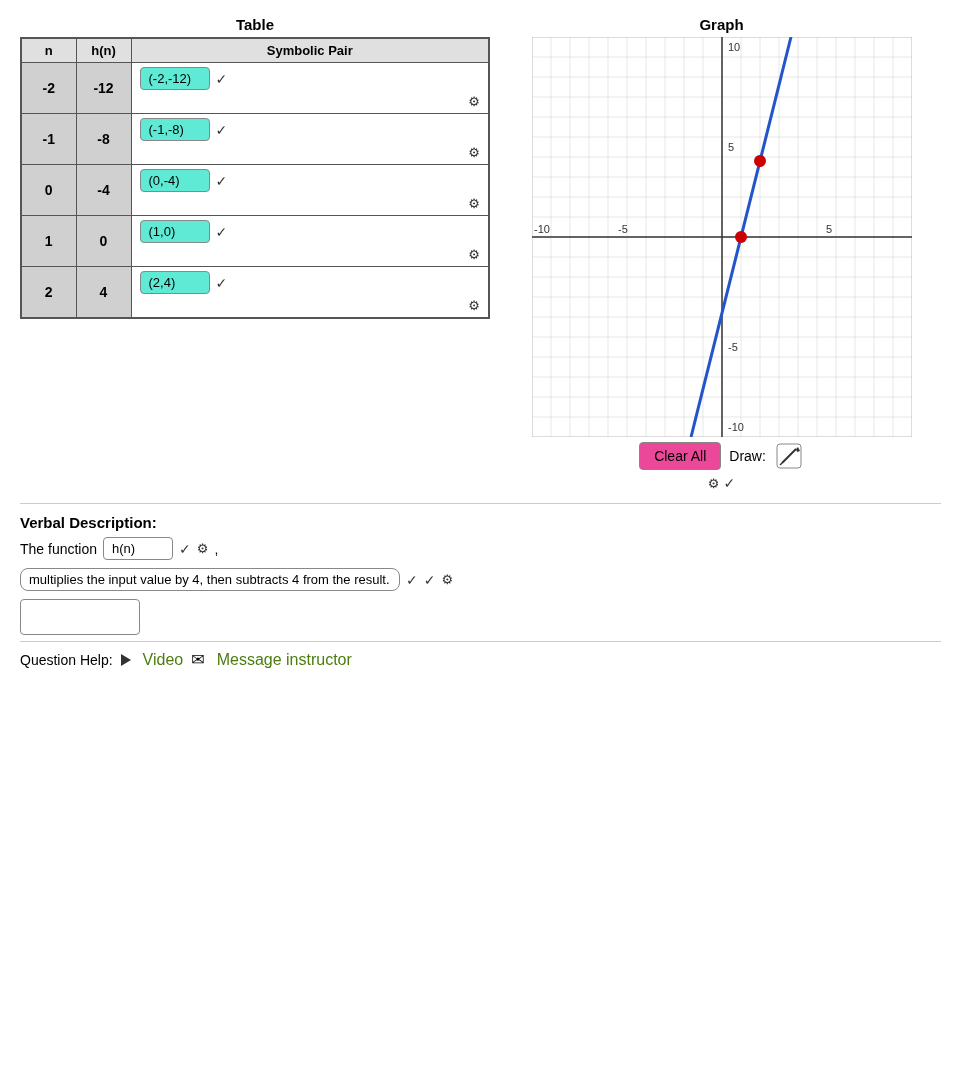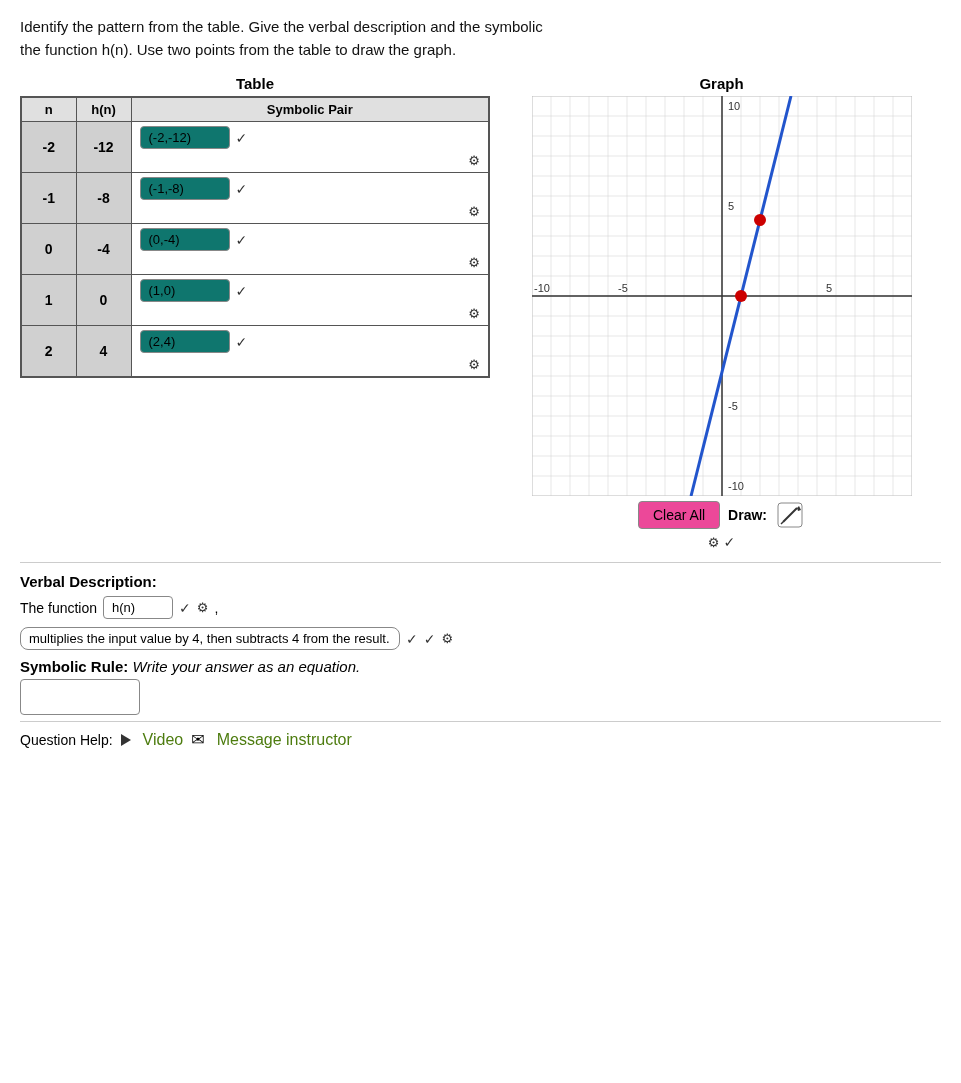--- a/index.html
+++ b/index.html
@@ -71,22 +71,22 @@
     .pair-row {
       display: flex;
       align-items: center;
       gap: 6px;
     }
     .pair-input {
       border: 1px solid #888;
       border-radius: 4px;
       padding: 3px 8px;
       font-size: 13px;
-      background: #0f766e;
-      width: 90px;
+      background: #5eead4;
+      width: 70px;
     }
     .check-icon {
       color: #333;
       font-size: 14px;
     }
     .edit-icon {
       color: #333;
       font-size: 13px;
       cursor: pointer;
     }
@@ -127,21 +127,21 @@
     .clear-all-btn {
       background: #ec4899;
       border: 1px solid #888;
       border-radius: 4px;
       padding: 5px 14px;
       font-size: 14px;
       cursor: pointer;
     }
     .draw-label {
       font-size: 14px;
-      font-weight: bold;
+      font-weight: normal;
     }
     .graph-edit-row {
       display: flex;
       align-items: center;
       gap: 4px;
       margin-top: 4px;
     }
     
     .verbal-section {
       border-top: 1px solid #ccc;
@@ -222,24 +222,20 @@
     .pencil-svg {
       display: inline-block;
       vertical-align: middle;
     }
   </style>
 </head>
 <body>
 
 <div class="page-container">
 
-  <div class="instruction-text">
-    <span>Identify the pattern from the table. Give the verbal description and the symbolic</span><br>
-    <span>the function h(n). Use two points from the table to draw the graph.</span>
-  </div>
 
   <div class="main-content">
 
     <div class="table-section">
       <div class="table-title">Table</div>
       <table class="data-table">
         <thead>
           <tr>
             <th>n</th>
             <th>h(n)</th>
@@ -431,24 +427,20 @@
     </div>
     <div class="verbal-row">
       <input class="verbal-input-lg" type="text" value="multiplies the input value by 4, then subtracts 4 from the result." style="">
       <span class="check-icon">✓</span>
       <span class="check-icon">✓</span>
       <span class="edit-icon">⚙</span>
     </div>
   </div>
 
   <div class="symbolic-section">
-    <div class="symbolic-title">
-      <strong>Symbolic Rule:</strong>
-      <span class="symbolic-italic">Write your answer as an equation.</span>
-    </div>
     <input class="symbolic-input" type="text" placeholder="" style="">
   </div>
 
   <div class="bottom-row">
     <span>Question Help:</span>
     <span class="play-icon"></span>
     <span class="bottom-link">Video</span>
     <span class="msg-icon">✉</span>
     <span class="bottom-link">Message instructor</span>
   </div>

